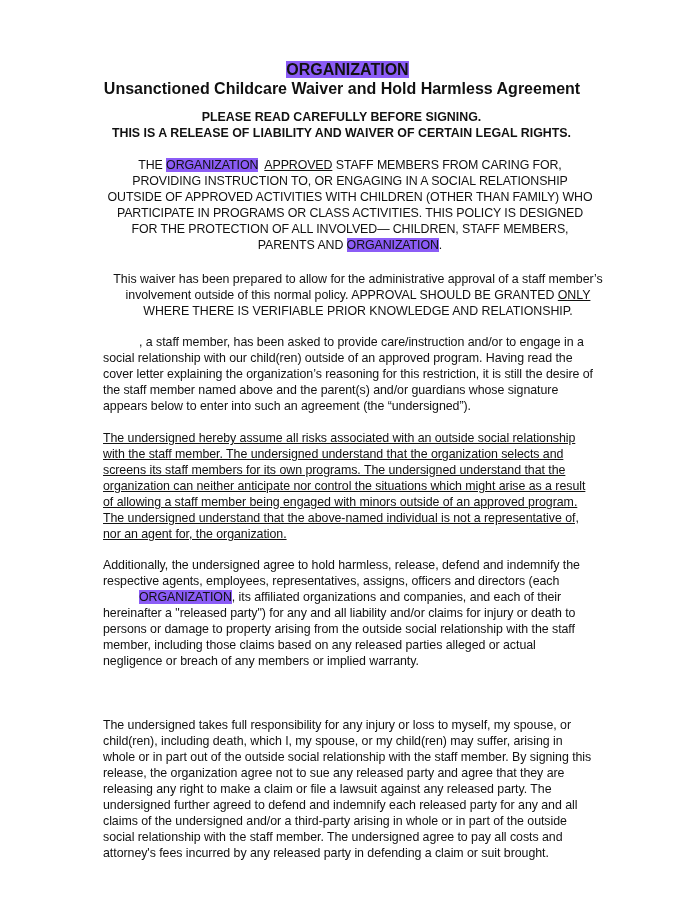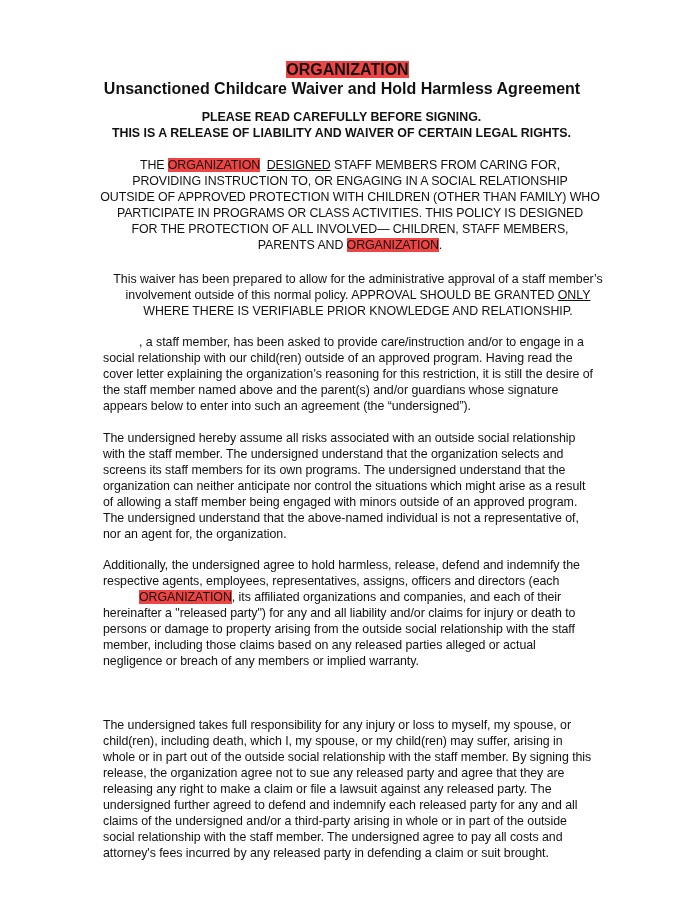--- a/index.html
+++ b/index.html
@@ -8,21 +8,21 @@
       background: #ffffff;
     }
     body {
       width: 695px;
       height: 900px;
       position: relative;
       overflow: hidden;
       font-family: "Liberation Sans", sans-serif;
       color: #111111;
     }
-    .hl { background: #ef4444; }
+    .hl { background: #8b5cf6; }
     .u { text-decoration: underline; }
     .title-org {
       position: absolute;
       left: 0; width: 695px;
       top: 60px;
       text-align: center;
       font-size: 16px;
       font-weight: bold;
       line-height: 20px;
     }
@@ -78,25 +78,25 @@
 
   <div class="warning">
     <div>PLEASE READ CAREFULLY BEFORE SIGNING.</div>
     <div>THIS IS A RELEASE OF LIABILITY AND WAIVER OF CERTAIN LEGAL RIGHTS.</div>
   </div>
 
   <div class="policy">
     <div>
       <span>THE</span>
       <span class="hl">ORGANIZATION</span>&nbsp;
-      <span class="u">DESIGNED</span>
+      <span class="u">APPROVED</span>
       <span>STAFF MEMBERS FROM CARING FOR,</span>
     </div>
     <div>PROVIDING INSTRUCTION TO, OR ENGAGING IN A SOCIAL RELATIONSHIP</div>
-    <div>OUTSIDE OF APPROVED PROTECTION WITH CHILDREN (OTHER THAN FAMILY) WHO</div>
+    <div>OUTSIDE OF APPROVED ACTIVITIES WITH CHILDREN (OTHER THAN FAMILY) WHO</div>
     <div>PARTICIPATE IN PROGRAMS OR CLASS ACTIVITIES. THIS POLICY IS DESIGNED</div>
     <div>FOR THE PROTECTION OF ALL INVOLVED— CHILDREN, STAFF MEMBERS,</div>
     <div>
       <span>PARENTS AND</span>
       <span class="hl">ORGANIZATION</span><span>.</span>
     </div>
   </div>
 
   <div class="para" style="top:271px;text-align:center;">
     <span class="line">This waiver has been prepared to allow for the administrative approval of a staff member’s</span>
@@ -108,21 +108,21 @@
   </div>
 
   <div class="para" style="top:334px;">
     <span class="line"><span class="indent"></span><span>, a staff member, has been asked to provide care/instruction and/or to engage in a</span></span>
     <span class="line">social relationship with our child(ren) outside of an approved program. Having read the</span>
     <span class="line">cover letter explaining the organization’s reasoning for this restriction, it is still the desire of</span>
     <span class="line">the staff member named above and the parent(s) and/or guardians whose signature</span>
     <span class="line">appears below to enter into such an agreement (the “undersigned”).</span>
   </div>
 
-  <div class="para" style="top:430px;">
+  <div class="para" style="top:430px;text-decoration:underline;">
     <span class="line">The undersigned hereby assume all risks associated with an outside social relationship</span>
     <span class="line">with the staff member. The undersigned understand that the organization selects and</span>
     <span class="line">screens its staff members for its own programs. The undersigned understand that the</span>
     <span class="line">organization can neither anticipate nor control the situations which might arise as a result</span>
     <span class="line">of allowing a staff member being engaged with minors outside of an approved program.</span>
     <span class="line">The undersigned understand that the above-named individual is not a representative of,</span>
     <span class="line">nor an agent for, the organization.</span>
   </div>
 
   <div class="para" style="top:557px;">

